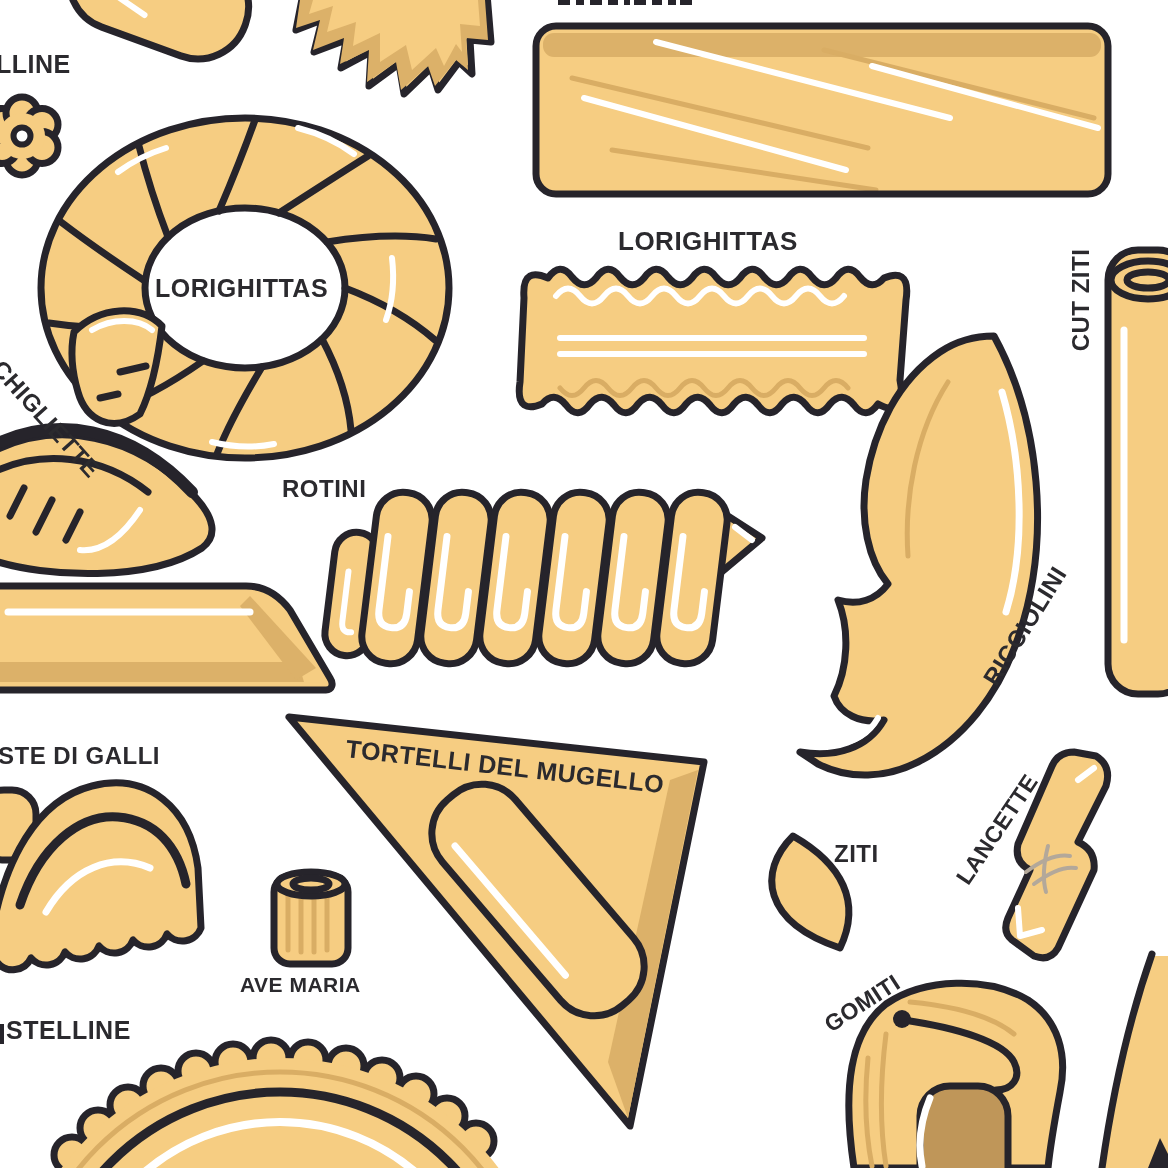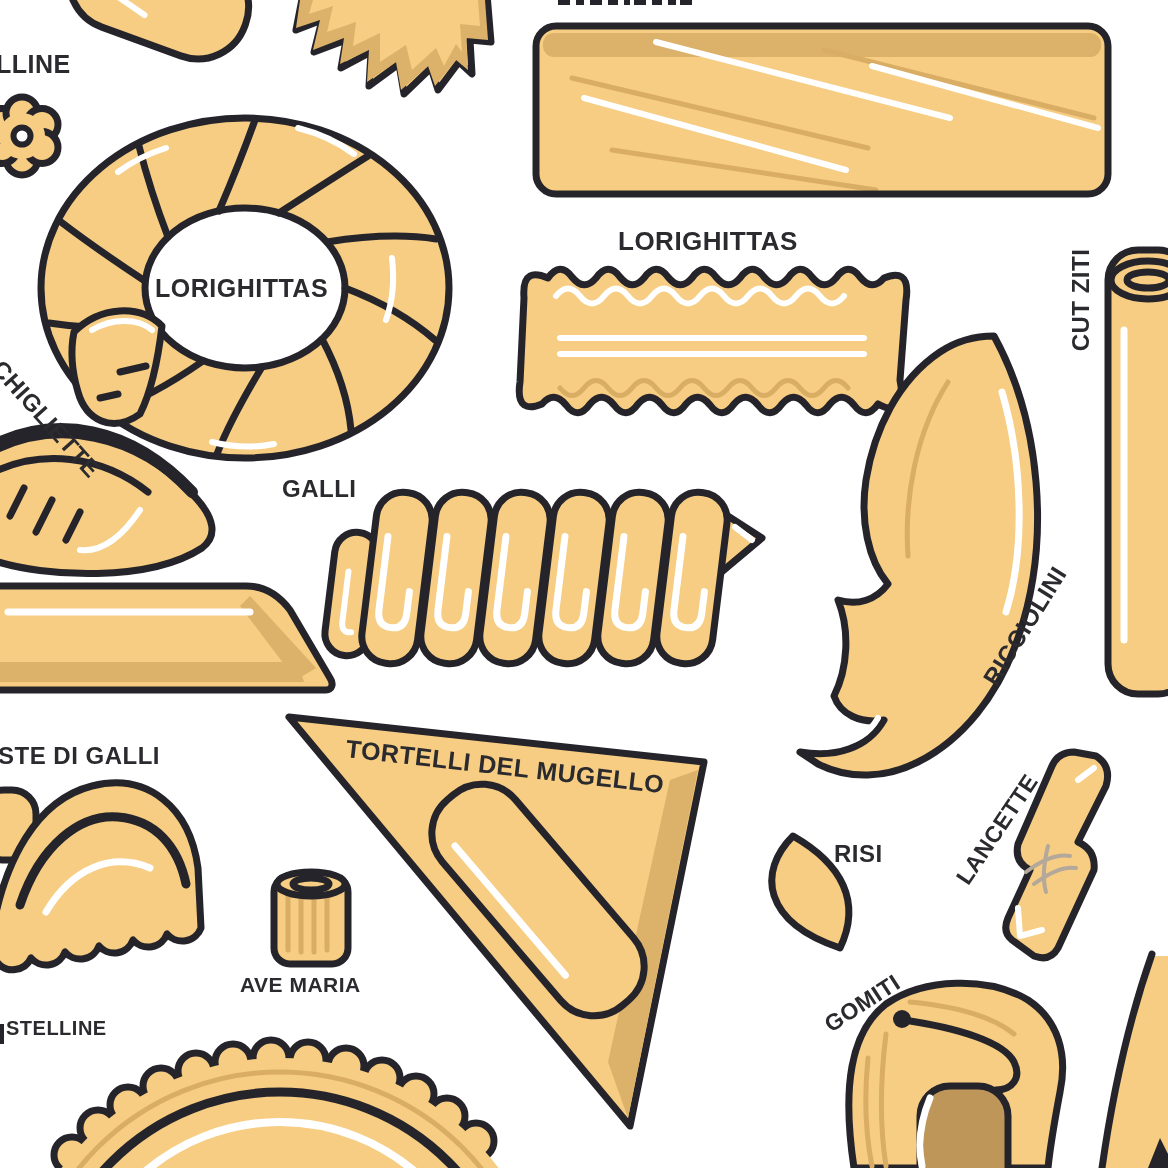--- a/index.html
+++ b/index.html
@@ -252,21 +252,21 @@
   </g>
 
   <rect x="0" y="1024" width="4" height="20" class="dk"></rect>
 </svg>
 
 <div class="lbl" style="left:-4px;top:52px;font-size:25px">LLINE</div>
 <div class="lbl" style="left:155px;top:276px;font-size:25px">LORIGHITTAS</div>
 <div class="lbl" style="left:618px;top:228px;font-size:26px">LORIGHITTAS</div>
 <div class="lbl" style="left:1030px;top:288px;font-size:24px;transform:rotate(-90deg)">CUT ZITI</div>
 <div class="lbl" style="left:-28px;top:407px;font-size:24px;transform:rotate(48deg)">CHIGLIETTE</div>
-<div class="lbl" style="left:282px;top:477px;font-size:24px">GALLI</div>
+<div class="lbl" style="left:282px;top:477px;font-size:24px">ROTINI</div>
 <div class="lbl" style="left:958px;top:614px;font-size:24px;transform:rotate(-58deg)">RICCIOLINI</div>
 <div class="lbl" style="left:-2px;top:744px;font-size:24px">STE DI GALLI</div>
 <div class="lbl" style="left:346px;top:736px;font-size:25px;transform:rotate(6.5deg);transform-origin:left center">TORTELLI DEL MUGELLO</div>
-<div class="lbl" style="left:834px;top:842px;font-size:24px">RISI</div>
+<div class="lbl" style="left:834px;top:842px;font-size:24px">ZITI</div>
 <div class="lbl" style="left:934px;top:818px;font-size:23px;transform:rotate(-56deg)">LANCETTE</div>
 <div class="lbl" style="left:240px;top:974px;font-size:21px">AVE MARIA</div>
-<div class="lbl" style="left:6px;top:1018px;font-size:20px">STELLINE</div>
+<div class="lbl" style="left:6px;top:1018px;font-size:25px">STELLINE</div>
 <div class="lbl" style="left:820px;top:992px;font-size:23px;transform:rotate(-33deg)">GOMITI</div>
 
 </body></html>

